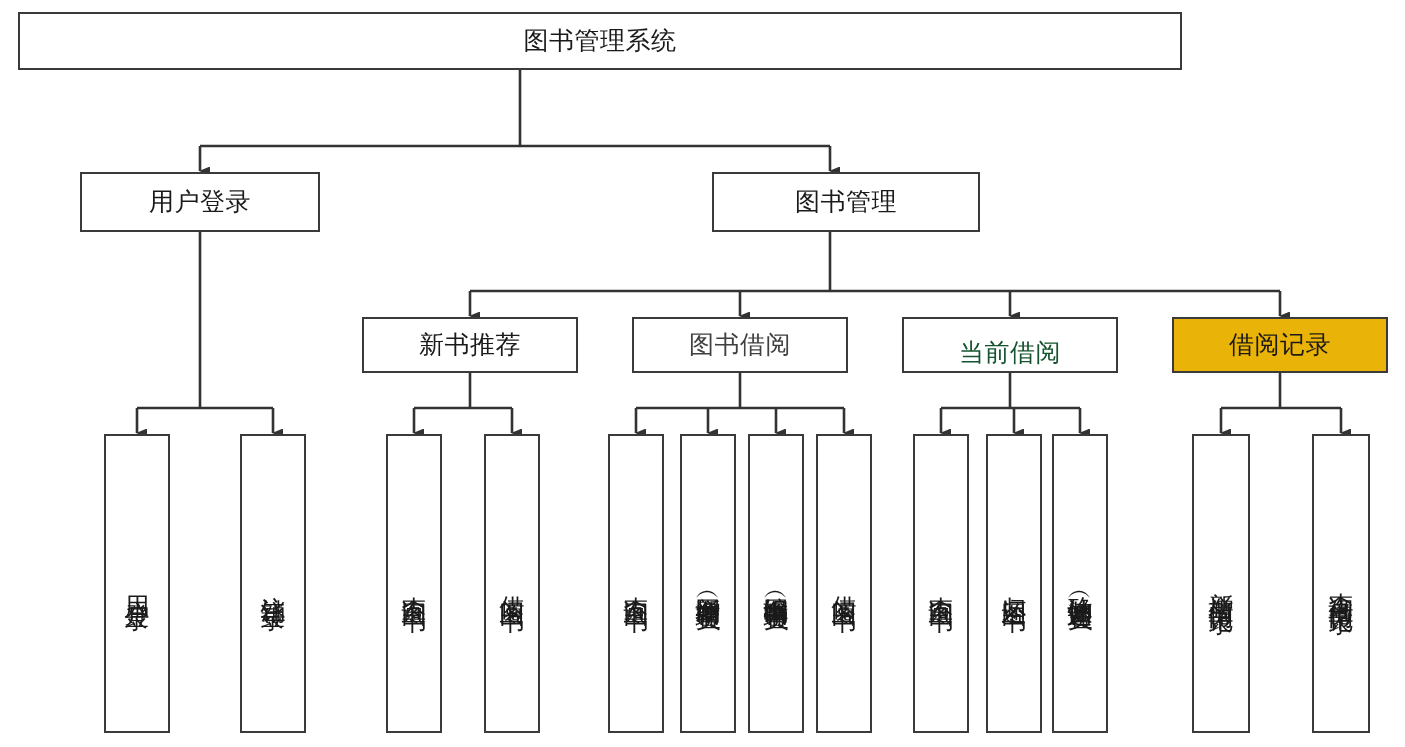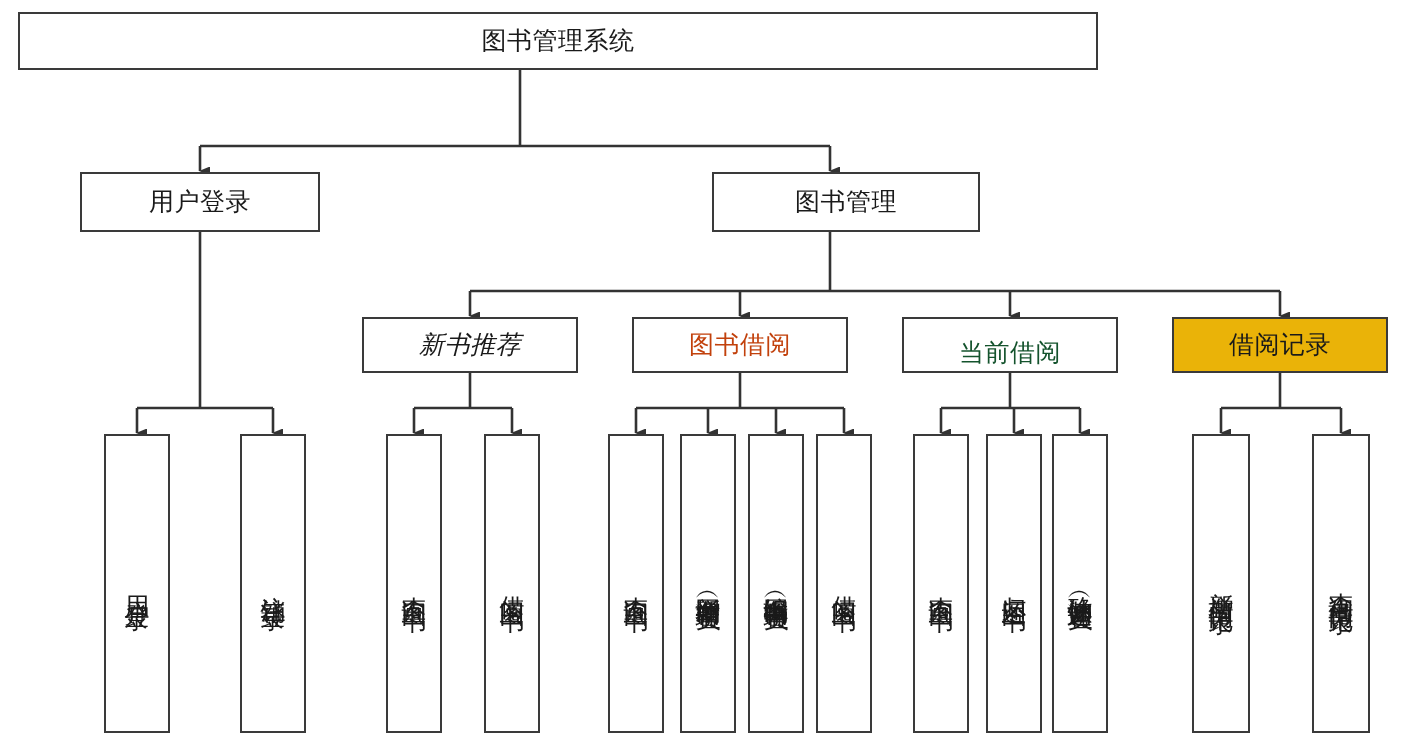--- a/index.html
+++ b/index.html
@@ -108,34 +108,34 @@
         <path d="M 1014 408 L 1014 433" marker-end="url(#arrow)"></path>
         <path d="M 1080 408 L 1080 433" marker-end="url(#arrow)"></path>
         <path d="M 1280 373 L 1280 408"></path>
         <path d="M 1221 408 L 1341 408"></path>
         <path d="M 1221 408 L 1221 433" marker-end="url(#arrow)"></path>
         <path d="M 1341 408 L 1341 433" marker-end="url(#arrow)"></path>
       </g>
   </svg>
 
   <div id="node-layer">
-      <div class="node node-h" style="left: 18px; top: 12px; width: 1080px; height: 58px; border-color: rgb(58, 58, 58); background: rgb(255, 255, 255);">
+      <div class="node node-h" style="left: 18px; top: 12px; width: 1164px; height: 58px; border-color: rgb(58, 58, 58); background: rgb(255, 255, 255);">
         <span class="label" style="color: rgb(26, 26, 26);">图书管理系统</span>
       </div>
       <div class="node node-h" style="left: 80px; top: 172px; width: 240px; height: 60px; border-color: rgb(58, 58, 58); background: rgb(255, 255, 255);">
         <span class="label" style="color: rgb(26, 26, 26);">用户登录</span>
       </div>
       <div class="node node-h" style="left: 712px; top: 172px; width: 268px; height: 60px; border-color: rgb(58, 58, 58); background: rgb(255, 255, 255);">
         <span class="label" style="color: rgb(26, 26, 26);">图书管理</span>
       </div>
-      <div class="node node-h" style="left: 362px; top: 317px; width: 216px; height: 56px; border-color: rgb(58, 58, 58); background: rgb(255, 255, 255); font-style: italic;">
+      <div class="node node-h" style="left: 362px; top: 317px; width: 216px; height: 56px; border-color: rgb(58, 58, 58); background: rgb(255, 255, 255);">
         <span class="label" style="color: rgb(26, 26, 26);">新书推荐</span>
       </div>
       <div class="node node-h" style="left: 632px; top: 317px; width: 216px; height: 56px; border-color: rgb(58, 58, 58); background: rgb(255, 255, 255);">
-        <span class="label" style="color: #c2410c; text-align: center;">图书借阅</span>
+        <span class="label" style="color: #404040; text-align: center;">图书借阅</span>
       </div>
       <div class="node node-h" style="left: 902px; top: 317px; width: 216px; height: 56px; border-color: rgb(58, 58, 58); background: rgb(255, 255, 255);">
         <span class="label" style="color: #14532d; margin-top: 16px;">当前借阅</span>
       </div>
       <div class="node node-h" style="left: 1172px; top: 317px; width: 216px; height: 56px; border-color: rgb(58, 58, 58); background: #eab308;">
         <span class="label" style="color: rgb(26, 26, 26);">借阅记录</span>
       </div>
       <div class="node node-v" style="left: 104px; top: 434px; width: 66px; height: 299px; border-color: rgb(58, 58, 58); background: rgb(255, 255, 255);">
         <span class="label" style="color: rgb(26, 26, 26); font-size: 25px; letter-spacing: 4px;">用户登录</span>
       </div>

